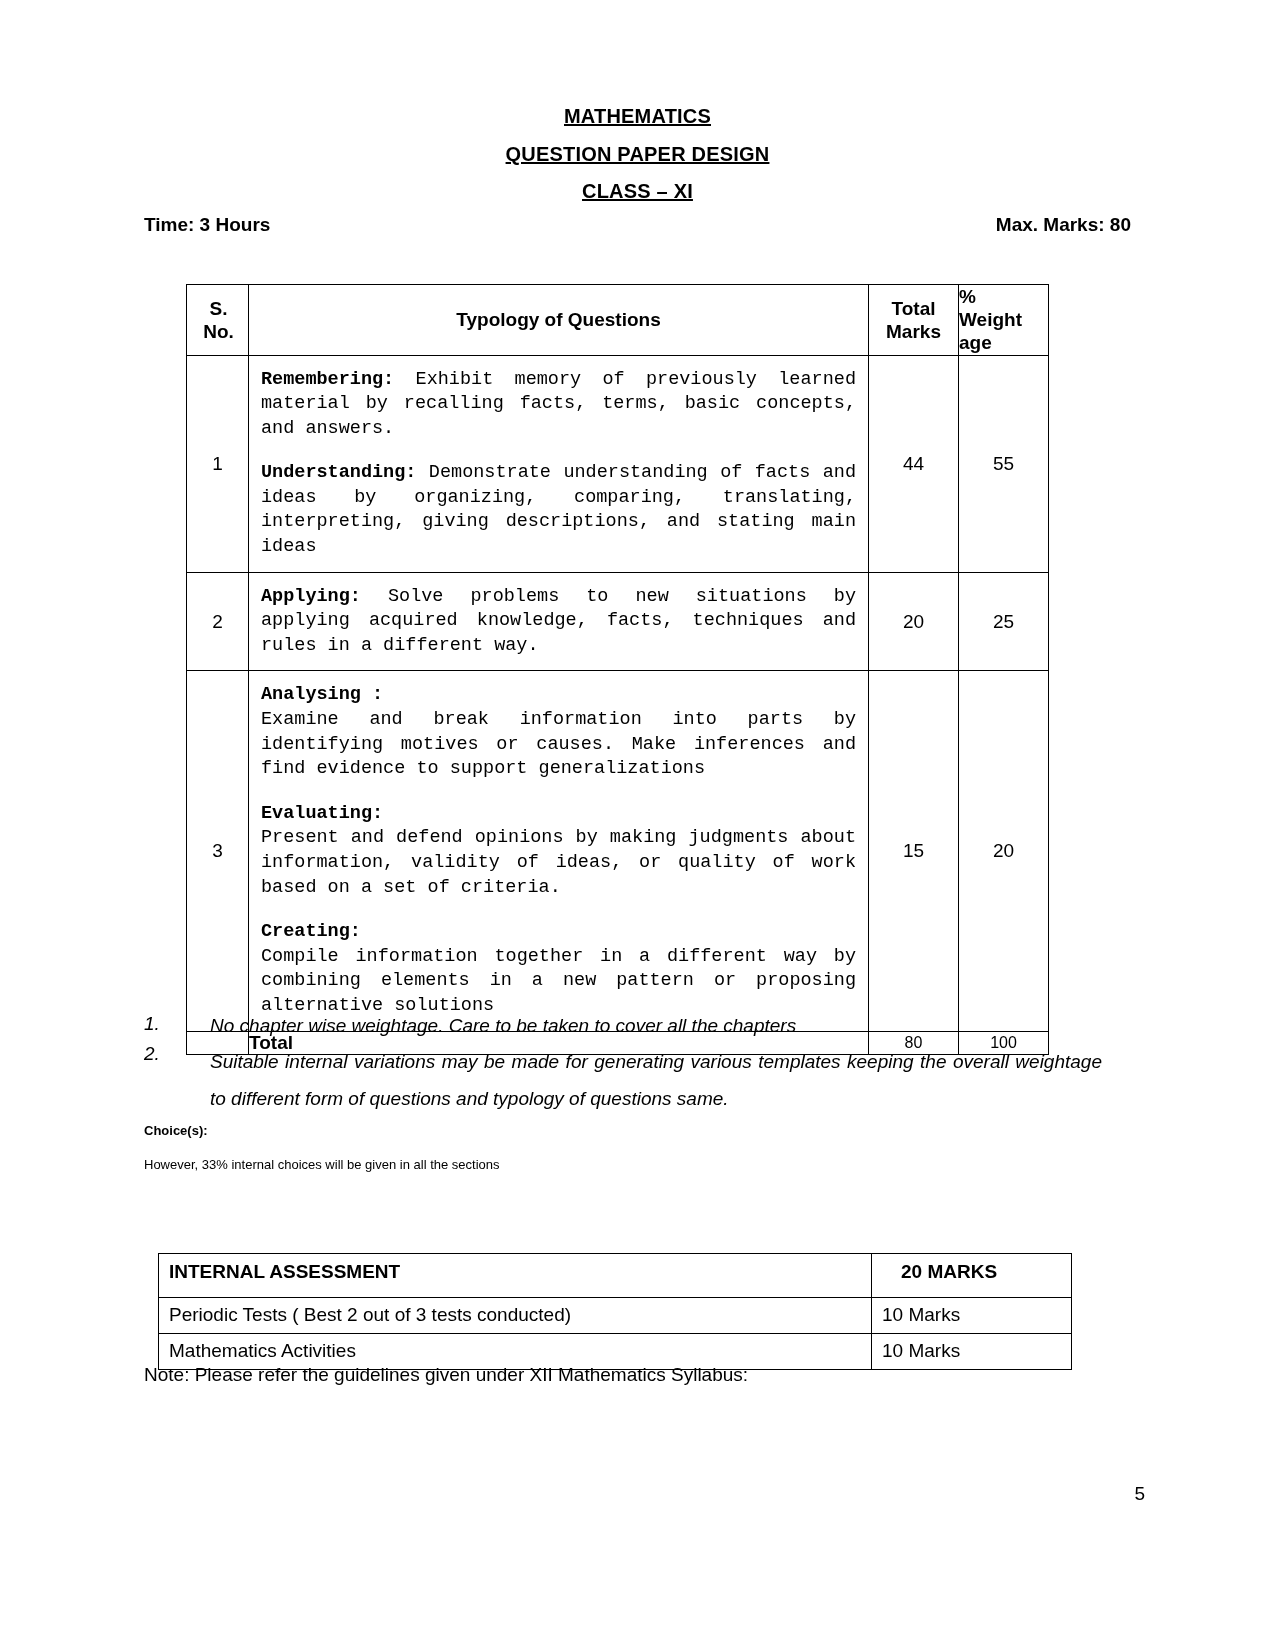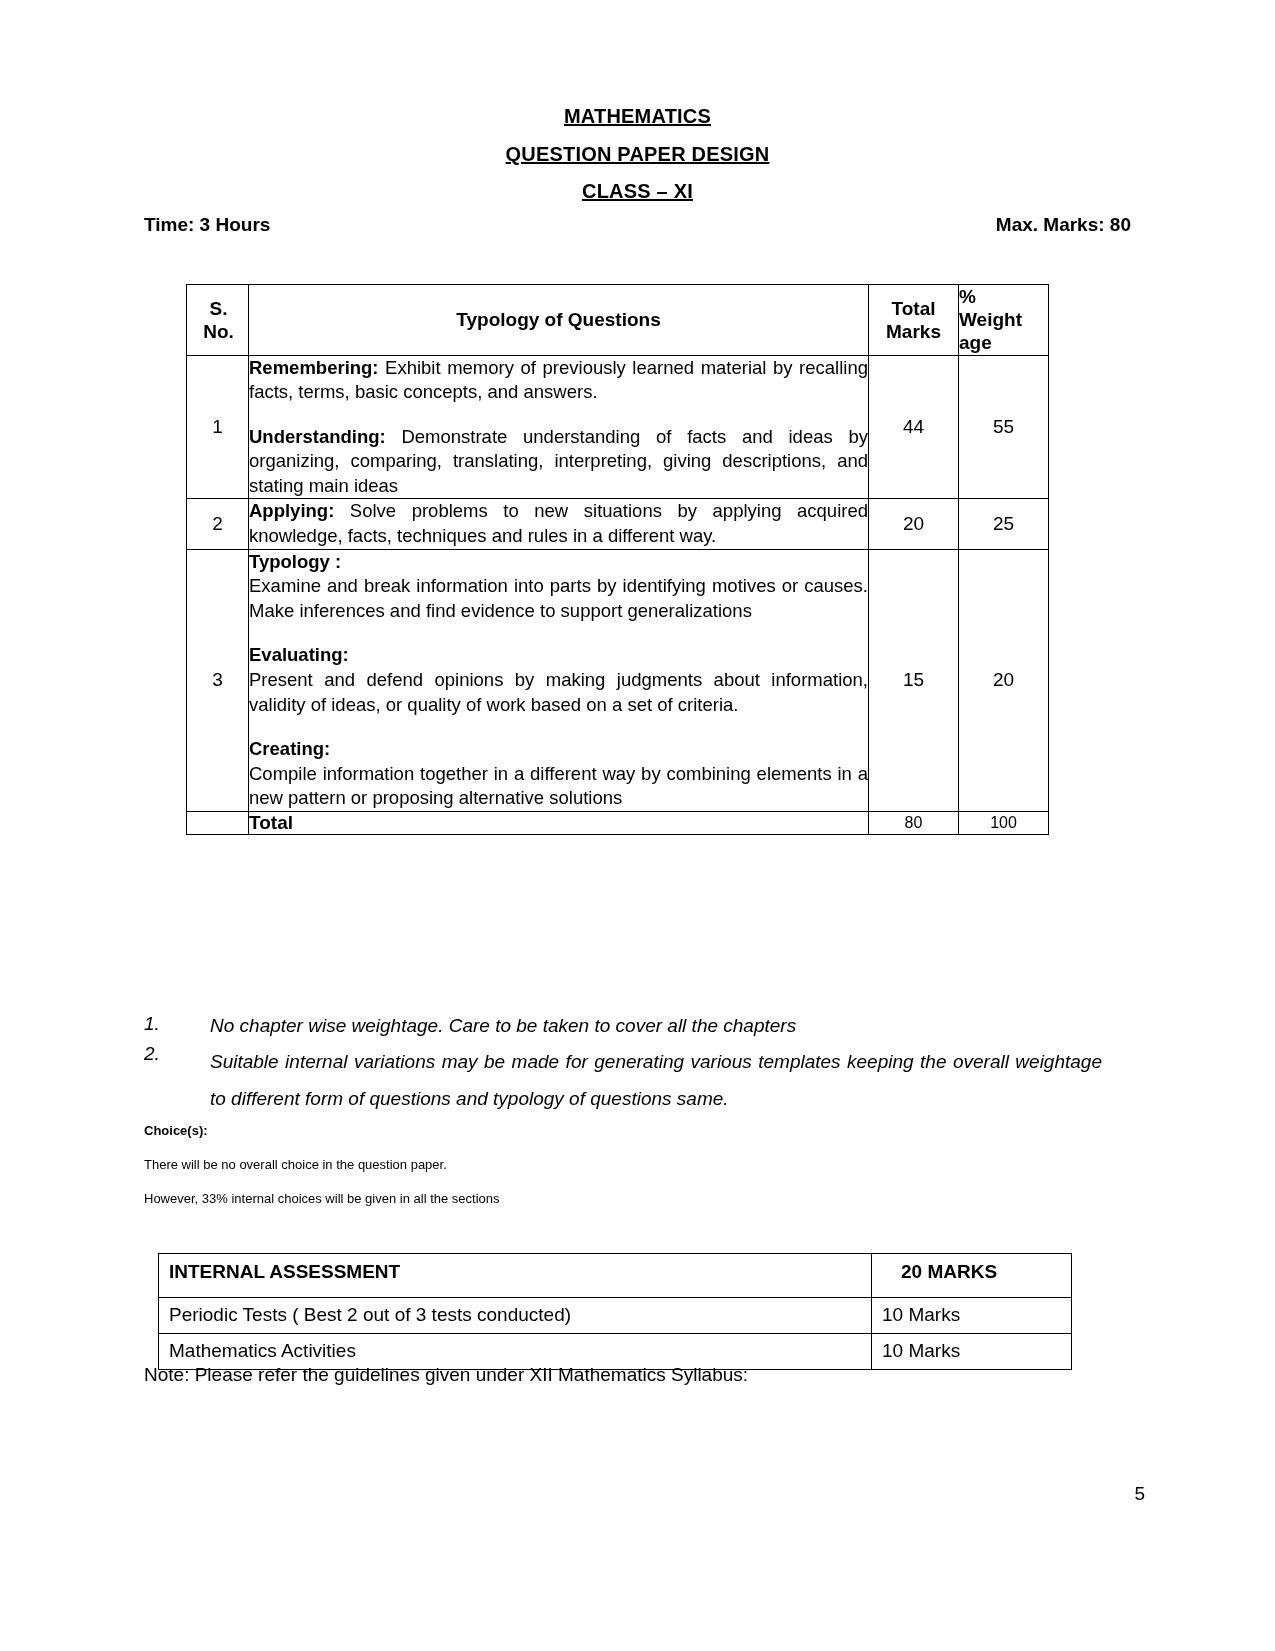--- a/index.html
+++ b/index.html
@@ -94,21 +94,21 @@
     font-size: 19px;
     vertical-align: middle;
   }
   .body-cell {
     font-size: 18.5px;
     line-height: 1.33;
     padding: 11px 12px 12px 13px;
     text-align: justify;
     text-justify: inter-word;
   }
-  .body-cell p { margin: 0; }
+  .body-cell p { margin: 12px; font-family: Liberation Mono, monospace; }
   .body-cell p + p { margin-top: 20px; }
   .body-cell b { font-weight: bold; }
 
   .total-label {
     font-weight: bold;
     font-size: 19px;
     padding: 4px 0 5px 13px;
   }
   .total-num {
     text-align: center;
@@ -258,21 +258,21 @@
             </p>
           </td>
           <td class="num-cell">20</td>
           <td class="num-cell">25</td>
         </tr>
 
         <tr>
           <td class="sno-cell">3</td>
           <td class="body-cell">
             <p>
-              <b>Typology :</b><span class="pre-line" style="white-space: pre-line;">
+              <b>Analysing :</b><span class="pre-line" style="white-space: pre-line;">
 Examine and break information into parts by identifying motives or causes. Make inferences and find evidence to support generalizations</span>
             </p>
             <p>
               <b>Evaluating:</b><span class="pre-line" style="white-space: pre-line;">
 Present and defend opinions by making judgments about information, validity of ideas, or quality of work based on a set of criteria.</span>
             </p>
             <p>
               <b>Creating:</b><span class="pre-line" style="white-space: pre-line;">
 Compile information together in a different way by combining elements in a new pattern or proposing alternative solutions</span>
             </p>
@@ -297,21 +297,20 @@
       <span class="note-text single">No chapter wise weightage. Care to be taken to cover all the chapters</span>
     </div>
     <div class="note-item">
       <span class="note-num">2.</span>
       <span class="note-text">Suitable internal variations may be made for generating various templates keeping the overall weightage to different form of questions and typology of questions same.</span>
     </div>
   </div>
 
   <div class="choices">
     <div class="choice-head">Choice(s):</div>
-    <div class="choice-line">There will be no overall choice in the question paper.</div>
     <div class="choice-line">However, 33% internal choices will be given in all the sections</div>
   </div>
 
   <div class="ia-wrap">
     <table class="ia">
       <colgroup>
           <col class="ia-left">
           <col class="ia-right">
         </colgroup>
       <tbody>

